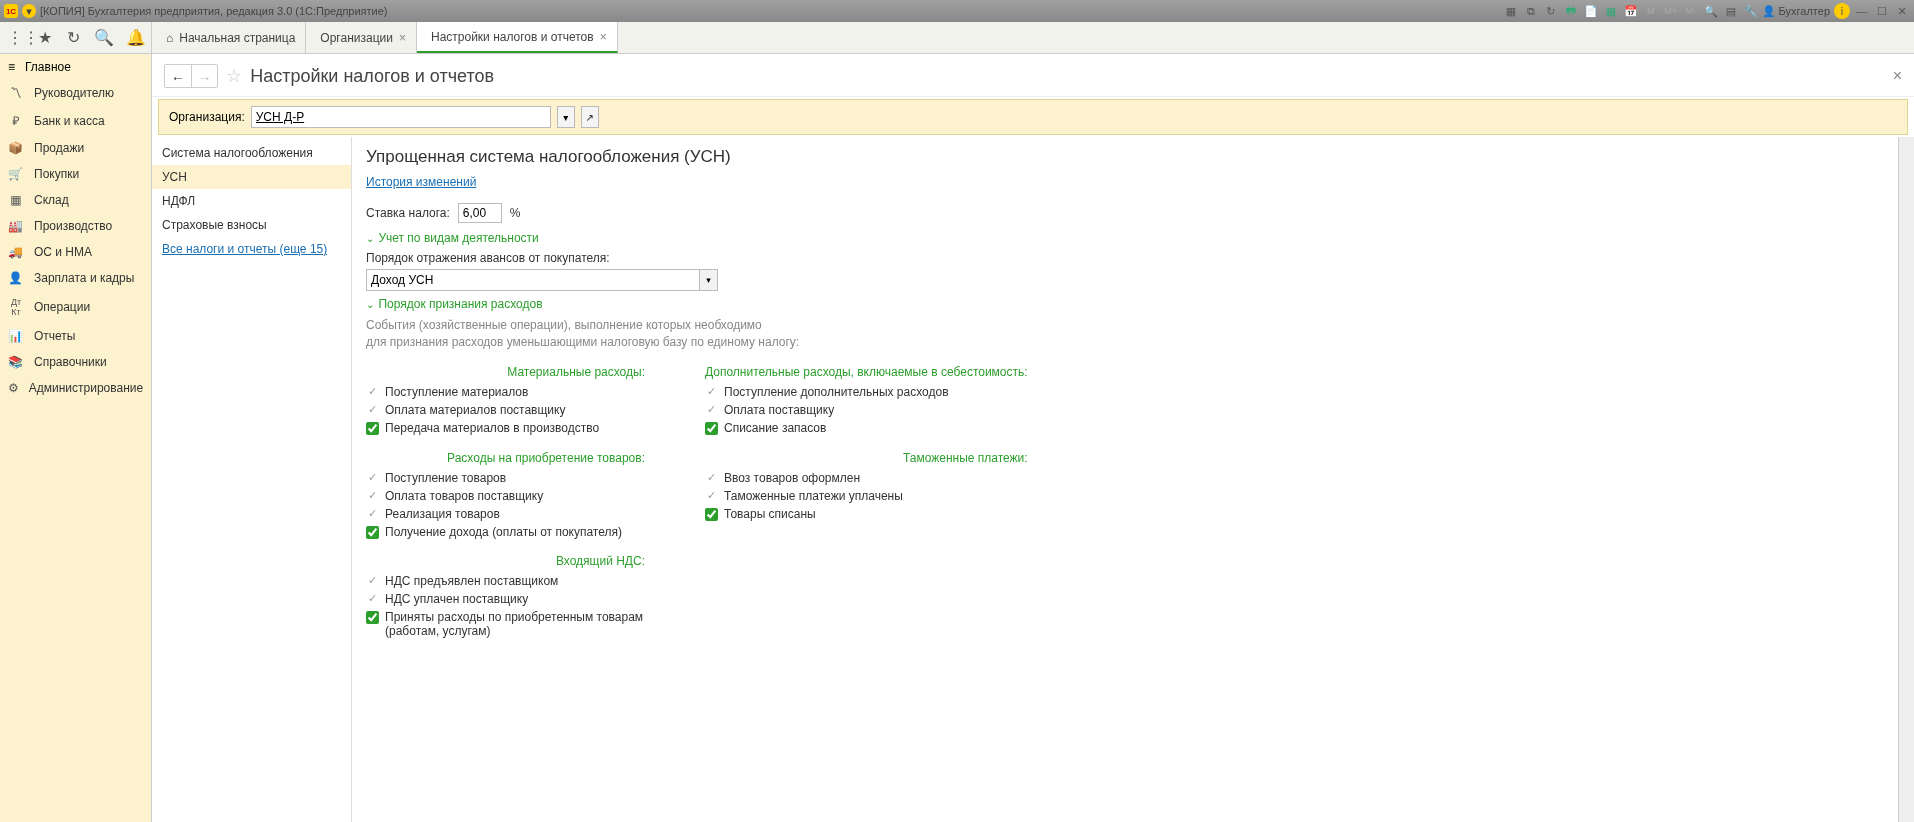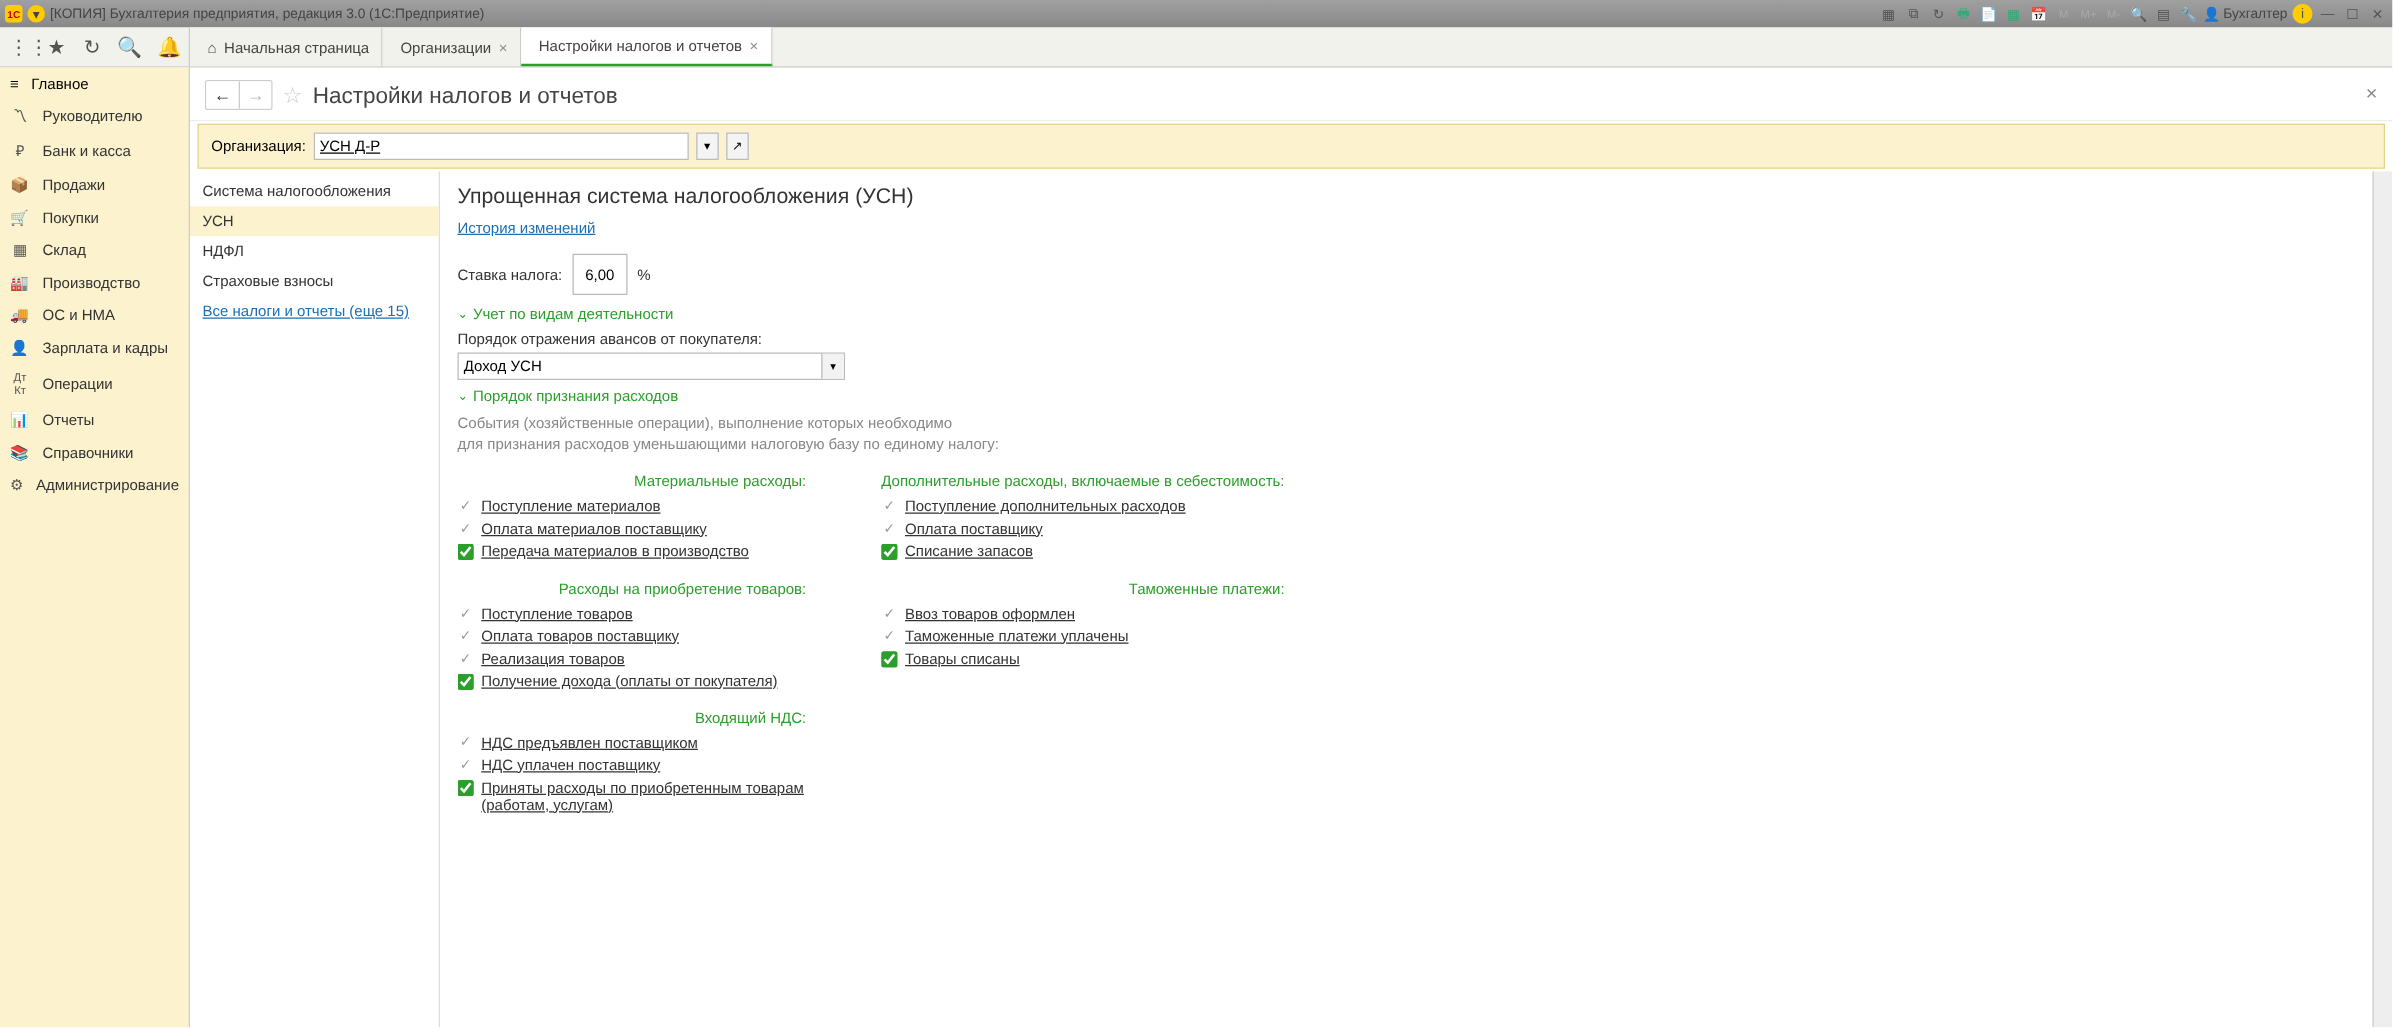--- a/index.html
+++ b/index.html
@@ -52,38 +52,38 @@
   .settings-nav { width:200px; border-right:1px solid #ddd; padding:4px 0; background:#fff; }
   .settings-nav-item { padding:5px 10px; cursor:pointer; color:#333; font-size:12px; }
   .settings-nav-item.active { background:#fcf3ce; }
   .settings-nav-link { padding:5px 10px; color:#1a6fb5; text-decoration:underline; cursor:pointer; font-size:12px; }
 
   .settings-detail { flex:1; padding:10px 14px; overflow-y:auto; }
   .detail-title { font-size:17px; color:#333; margin-bottom:8px; }
   .history-link { color:#1a6fb5; text-decoration:underline; cursor:pointer; font-size:12px; }
 
   .field-row { display:flex; align-items:center; gap:8px; margin:14px 0 8px; font-size:12px; color:#333; }
-  .rate-input { width:44px; height:33px; border:1px solid #bbb; text-align:center; padding:0 4px; font-size:12px; }
+  .rate-input { width:44px; height:20px; border:1px solid #bbb; text-align:left; padding:0 4px; font-size:12px; }
 
   .section-hdr { color:#2b9e2b; font-size:12px; cursor:pointer; display:flex; align-items:center; gap:4px; margin:6px 0; }
   .section-hdr .chev { font-size:10px; }
 
   .sub-label { color:#333; font-size:12px; margin-top:4px; }
-  .select-box { width:310px; height:22px; border:1px solid #bbb; display:flex; align-items:center; padding:0 4px; font-size:12px; background:#fff; margin-top:4px; position:relative; }
+  .select-box { width:352px; height:22px; border:1px solid #bbb; display:flex; align-items:center; padding:0 4px; font-size:12px; background:#fff; margin-top:4px; position:relative; }
   .select-box .sel-btn { position:absolute; right:0; top:0; bottom:0; width:18px; border-left:1px solid #bbb; display:flex; align-items:center; justify-content:center; background:#f2f2f2; cursor:pointer; font-size:9px; }
 
   .note-text { color:#888; font-size:12px; margin-top:4px; line-height:1.4; }
 
   .two-col { display:flex; gap:60px; margin-top:8px; }
   .col { min-width:250px; }
   .group-title { color:#2b9e2b; font-size:12px; margin:6px 0 4px;text-align:right; }
   .check-item { display:flex; align-items:flex-start; gap:6px; padding:2px 0; font-size:12px; color:#333; }
   .check-item input[type=checkbox] { accent-color:#2b9e2b; width:13px; height:13px; margin-top:1px; }
   .check-item.gray .fake-check { color:#999; font-size:11px; width:13px; display:inline-block; text-align:center; }
-  .check-label { max-width:260px;text-decoration:underline; }
+  .check-label { max-width:260px; }
 
   .scrollbar-placeholder { width:16px; background:#eee; border-left:1px solid #ccc; }
 </style>
 </head>
 <body>
 
 <div class="titlebar">
   <div class="tb-left">
     <span class="tb-logo">1C</span>
     <span class="tb-dd">▾</span>

